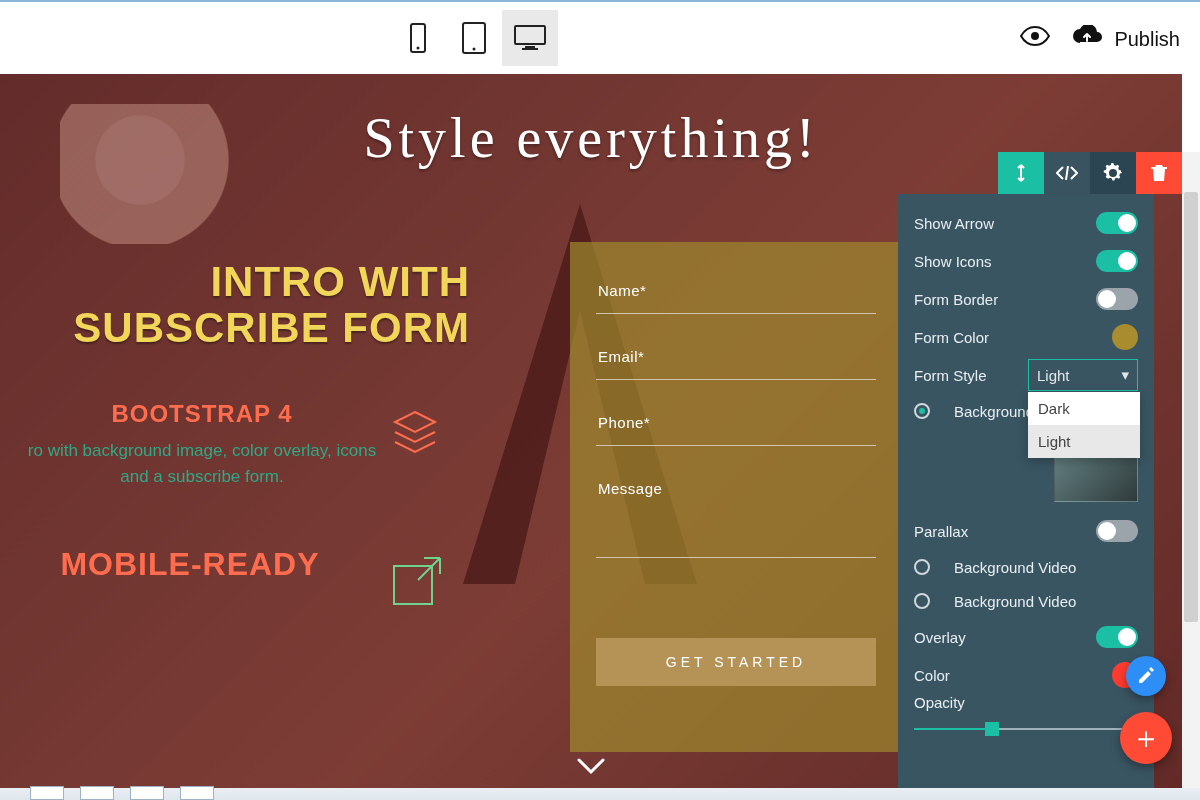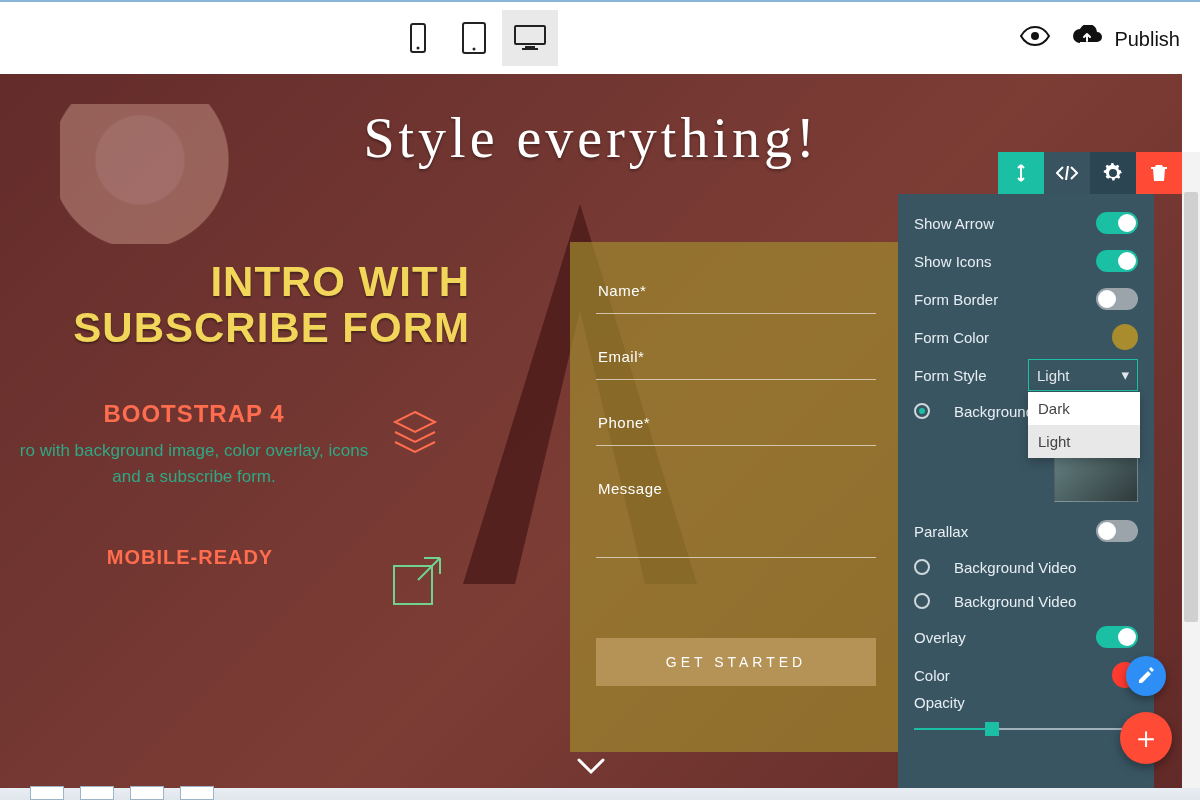--- a/index.html
+++ b/index.html
@@ -26,25 +26,25 @@
   }
   .bgimg::after{
     content:""; position:absolute; left:60px; top:30px; width:200px; height:140px;
     background: radial-gradient(circle at 40% 40%, #e9e3d5 30%, #cfc6b2 31% 60%, transparent 61%);
     opacity:.6;
   }
   .overlay { position: absolute; inset: 0; background: rgba(150,40,40,0.42); }
 
   .headline { position:absolute; top:32px; left:50%; transform:translateX(-50%); color:#fff; font-size:56px; letter-spacing:4px; font-family: "Comic Sans MS", cursive; text-shadow:0 2px 3px rgba(0,0,0,.35); white-space:nowrap;}
   .intro-title { position:absolute; left:0; top:185px; width:470px; text-align:right; color:#f2d65a; font-weight:800; font-size:42px; line-height:1.1; letter-spacing:1px; text-shadow:0 2px 2px rgba(0,0,0,.35);}
-  .sub1 { position:absolute; left:4px; top:326px; width:380px; text-align:center; }
+  .sub1 { position:absolute; left:12px; top:326px; width:380px; text-align:center; }
   .sub1 h3 { color:#ff6d4e; font-size:24px; font-weight:800; letter-spacing:1px;}
   .sub1 p { color:#2fa885; font-size:17px; margin-top:10px; line-height:1.5;}
   .sub2 { position:absolute; left:0; top:472px; width:380px; text-align:center; }
-  .sub2 h3 { color:#ff6d4e; font-size:20px; font-weight:800; letter-spacing:1px;}
+  .sub2 h3 { color:#ff6d4e; font-size:32px; font-weight:800; letter-spacing:1px;}
   .sub2 p { color:#2fa885; font-size:17px; margin-top:10px; line-height:1.5;}
 
   .icon-layers{position:absolute; left:388px; top:332px;}
   .icon-box{position:absolute; left:388px; top:476px;}
 
   
   .formpanel { position:absolute; left:570px; top:168px; width:332px; height:510px; background:rgba(160,140,45,.68); padding:28px 26px; }
   .ffield { border:none; border-bottom:1px solid rgba(255,255,255,.6); color:#fff; padding:12px 2px 14px; font-size:15px; letter-spacing:.5px;}
   .ffield + .ffield { margin-top:22px; }
   .ffield.msg { height:90px; }

